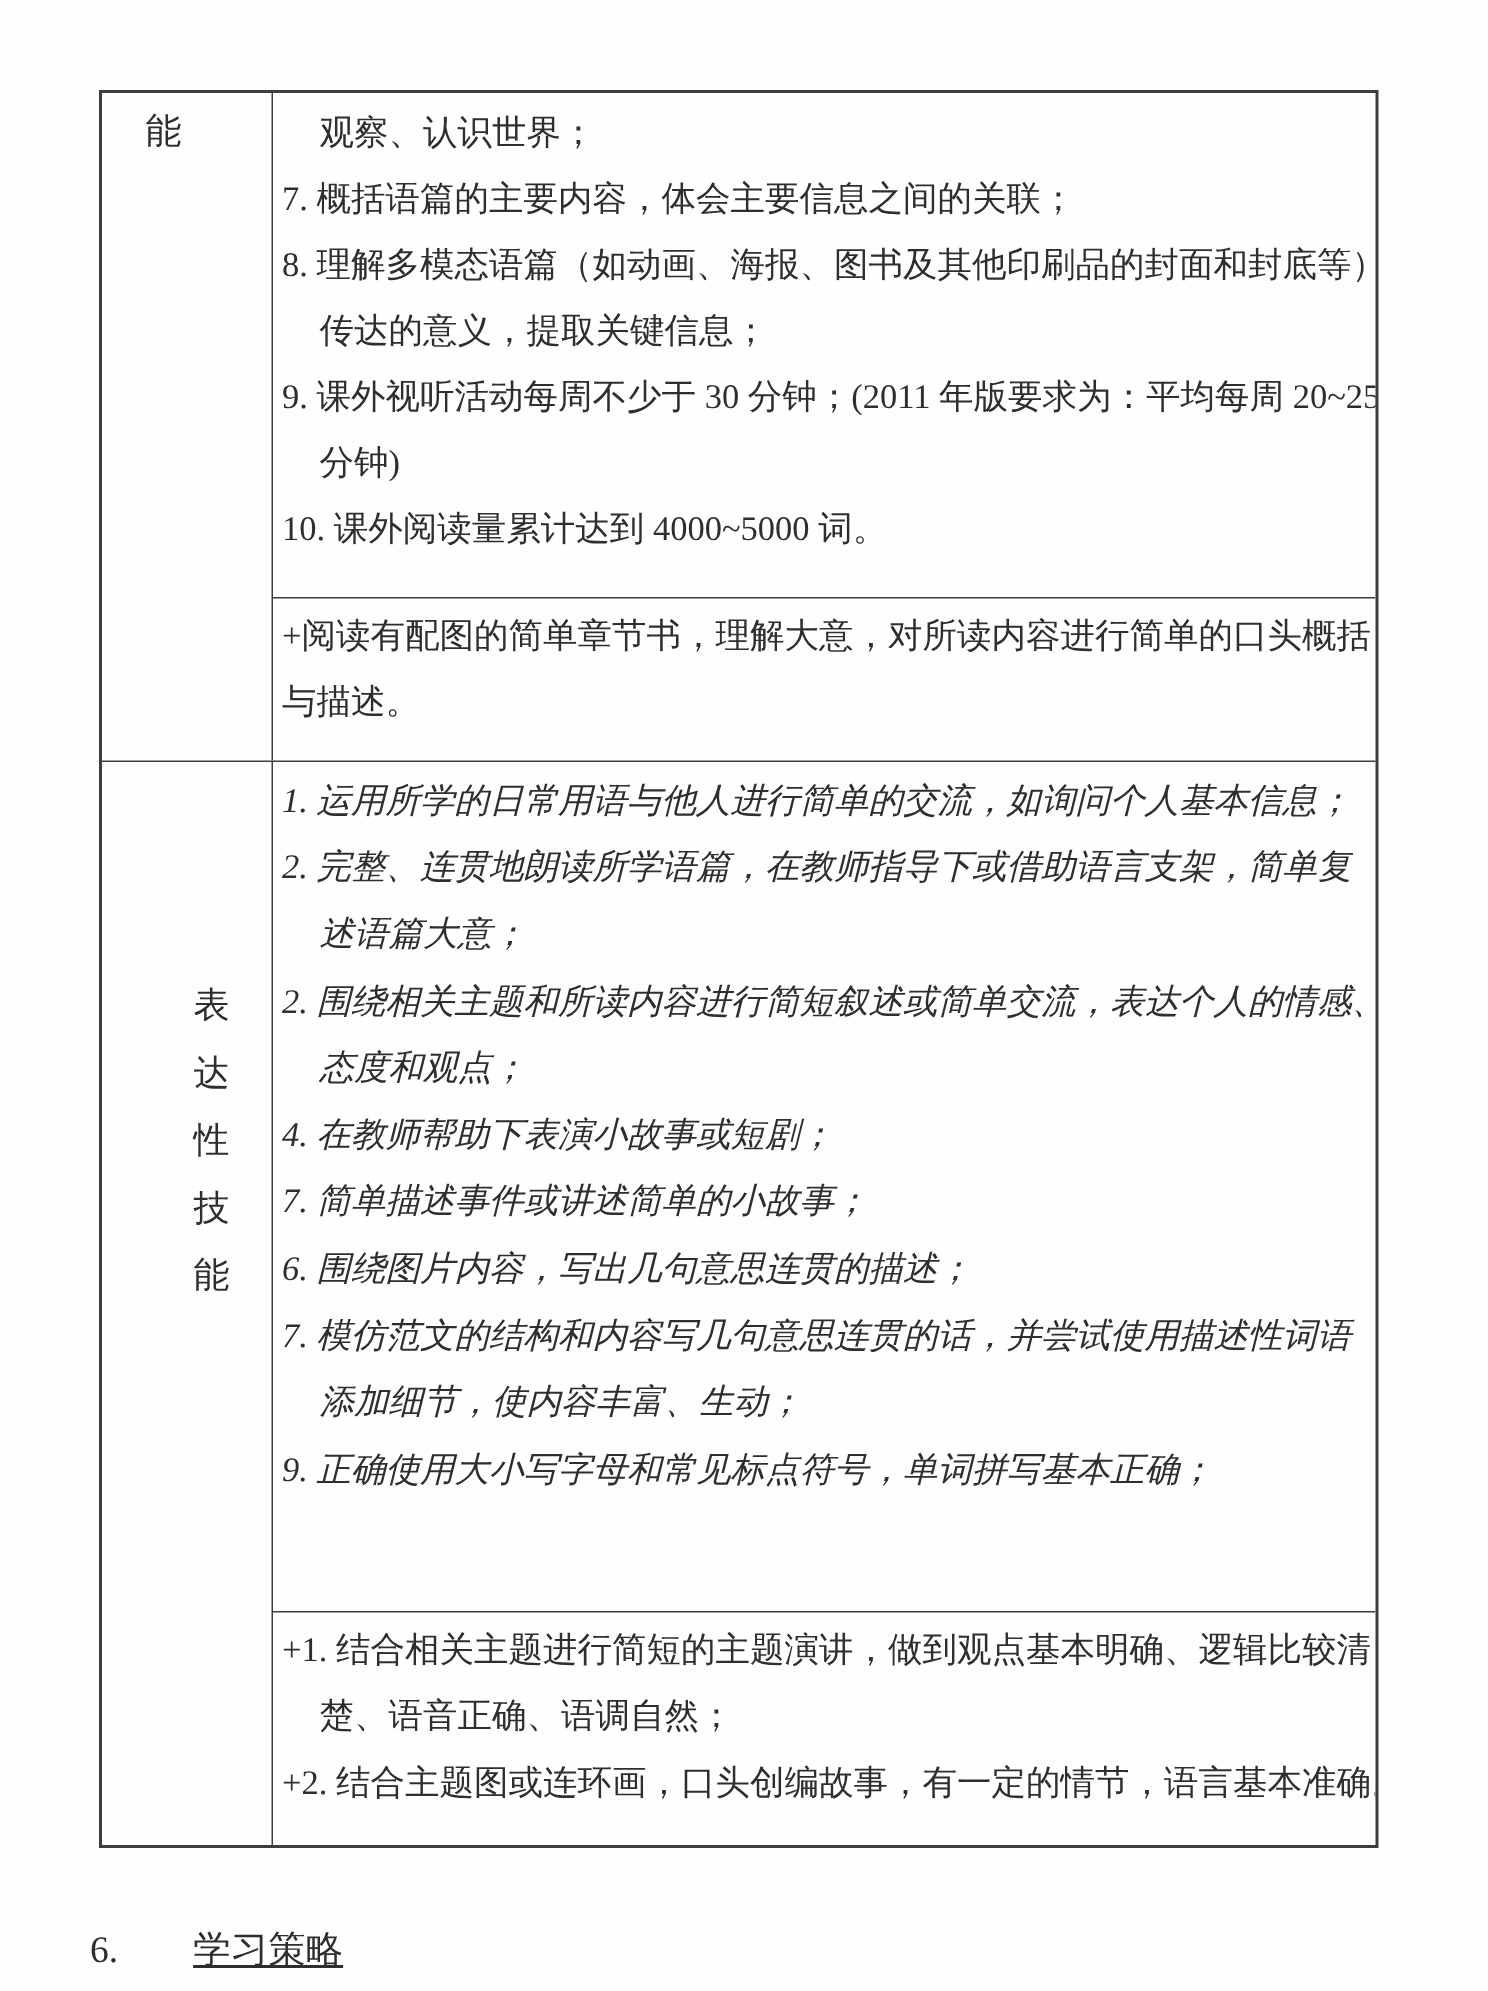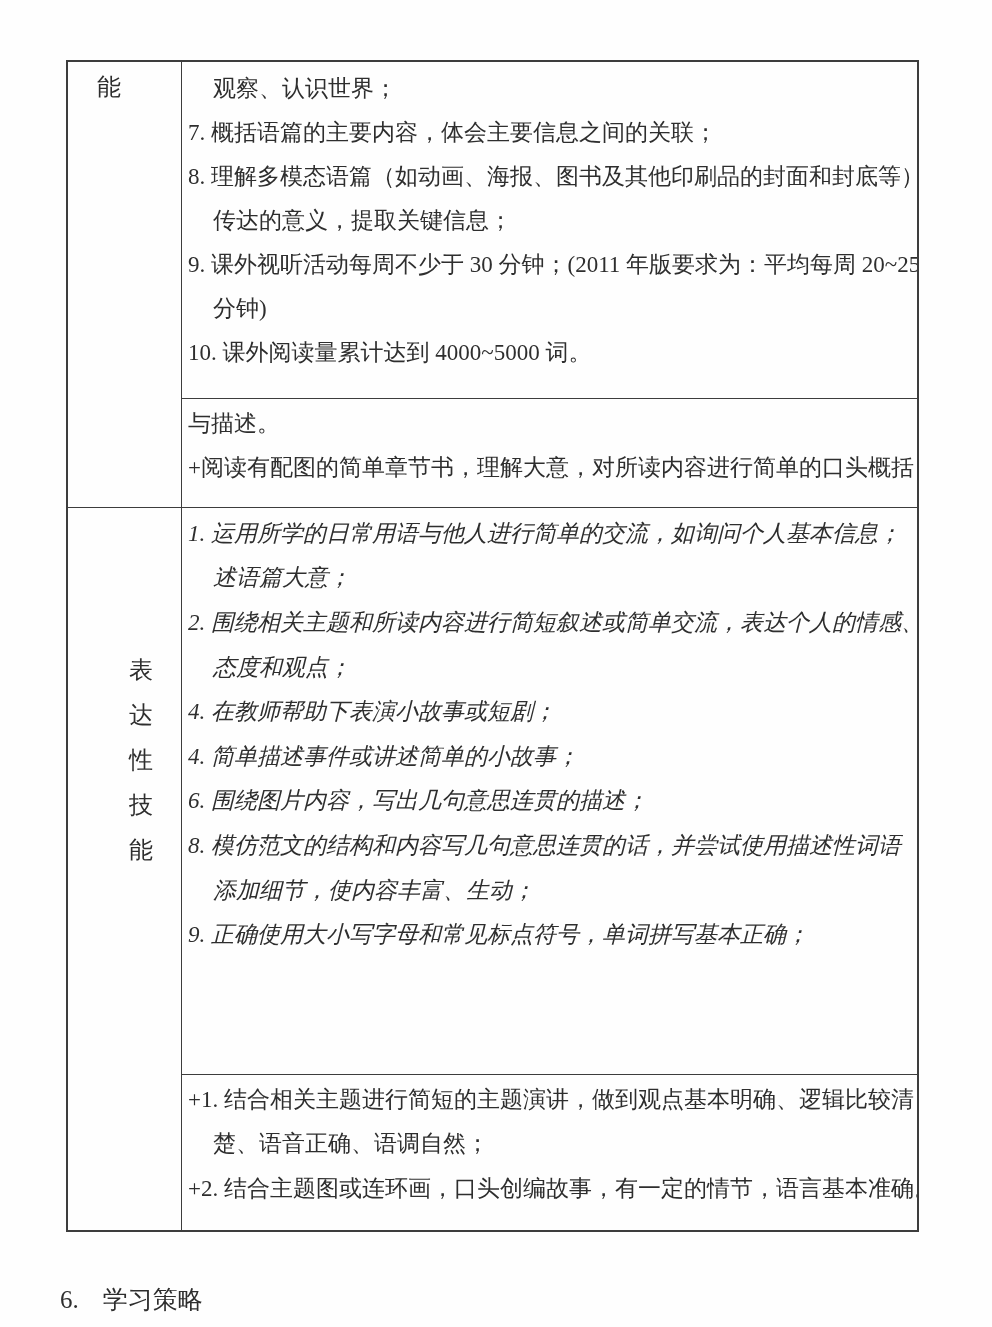--- a/index.html
+++ b/index.html
@@ -88,21 +88,21 @@
   .plus-cell .line { height: 44.5px; }
   .line.indent { padding-left: 31px; }
   .page-footer {
     position: absolute;
     left: 60px;
     top: 1283px;
     display: flex;
     align-items: baseline;
     font-size: 25px;
   }
-  .page-footer .footer-title { margin-left: 24px; }
+  .page-footer .footer-title { margin-left: 50px; text-decoration: underline; }
 </style>
 </head>
 <body>
 
 <div class="doc-table">
 
   <div class="t-row row-1">
     <div class="label-cell">
       <div class="row1-label">能</div>
     </div>
@@ -110,46 +110,47 @@
       <div class="main-cell">
         <div class="line indent">观察、认识世界；</div>
         <div class="line">7. 概括语篇的主要内容，体会主要信息之间的关联；</div>
         <div class="line">8. 理解多模态语篇（如动画、海报、图书及其他印刷品的封面和封底等）</div>
         <div class="line indent">传达的意义，提取关键信息；</div>
         <div class="line">9. 课外视听活动每周不少于 30 分钟；(2011 年版要求为：平均每周 20~25</div>
         <div class="line indent">分钟)</div>
         <div class="line">10. 课外阅读量累计达到 4000~5000 词。</div>
       </div>
       <div class="plus-cell">
+        <div class="line">+阅读有配图的简单章节书，理解大意，对所读内容进行简单的口头概括</div>
         <div class="line">与描述。</div>
-        <div class="line">+阅读有配图的简单章节书，理解大意，对所读内容进行简单的口头概括</div>
       </div>
     </div>
   </div>
 
   <div class="t-row row-2">
     <div class="label-cell">
       <div class="label-chars">
         <div class="lchar">表</div>
         <div class="lchar">达</div>
         <div class="lchar">性</div>
         <div class="lchar">技</div>
         <div class="lchar">能</div>
       </div>
     </div>
     <div class="content-cell">
       <div class="main-cell">
         <div class="line">1. 运用所学的日常用语与他人进行简单的交流，如询问个人基本信息；</div>
+        <div class="line">2. 完整、连贯地朗读所学语篇，在教师指导下或借助语言支架，简单复</div>
         <div class="line indent">述语篇大意；</div>
         <div class="line">2. 围绕相关主题和所读内容进行简短叙述或简单交流，表达个人的情感、</div>
         <div class="line indent">态度和观点；</div>
         <div class="line">4. 在教师帮助下表演小故事或短剧；</div>
-        <div class="line">4. 简单描述事件或讲述简单的小故事；</div>
+        <div class="line">7. 简单描述事件或讲述简单的小故事；</div>
         <div class="line">6. 围绕图片内容，写出几句意思连贯的描述；</div>
-        <div class="line">8. 模仿范文的结构和内容写几句意思连贯的话，并尝试使用描述性词语</div>
+        <div class="line">7. 模仿范文的结构和内容写几句意思连贯的话，并尝试使用描述性词语</div>
         <div class="line indent">添加细节，使内容丰富、生动；</div>
         <div class="line">9. 正确使用大小写字母和常见标点符号，单词拼写基本正确；</div>
       </div>
       <div class="plus-cell">
         <div class="line">+1. 结合相关主题进行简短的主题演讲，做到观点基本明确、逻辑比较清</div>
         <div class="line indent">楚、语音正确、语调自然；</div>
         <div class="line">+2. 结合主题图或连环画，口头创编故事，有一定的情节，语言基本准确。</div>
       </div>
     </div>
   </div>

